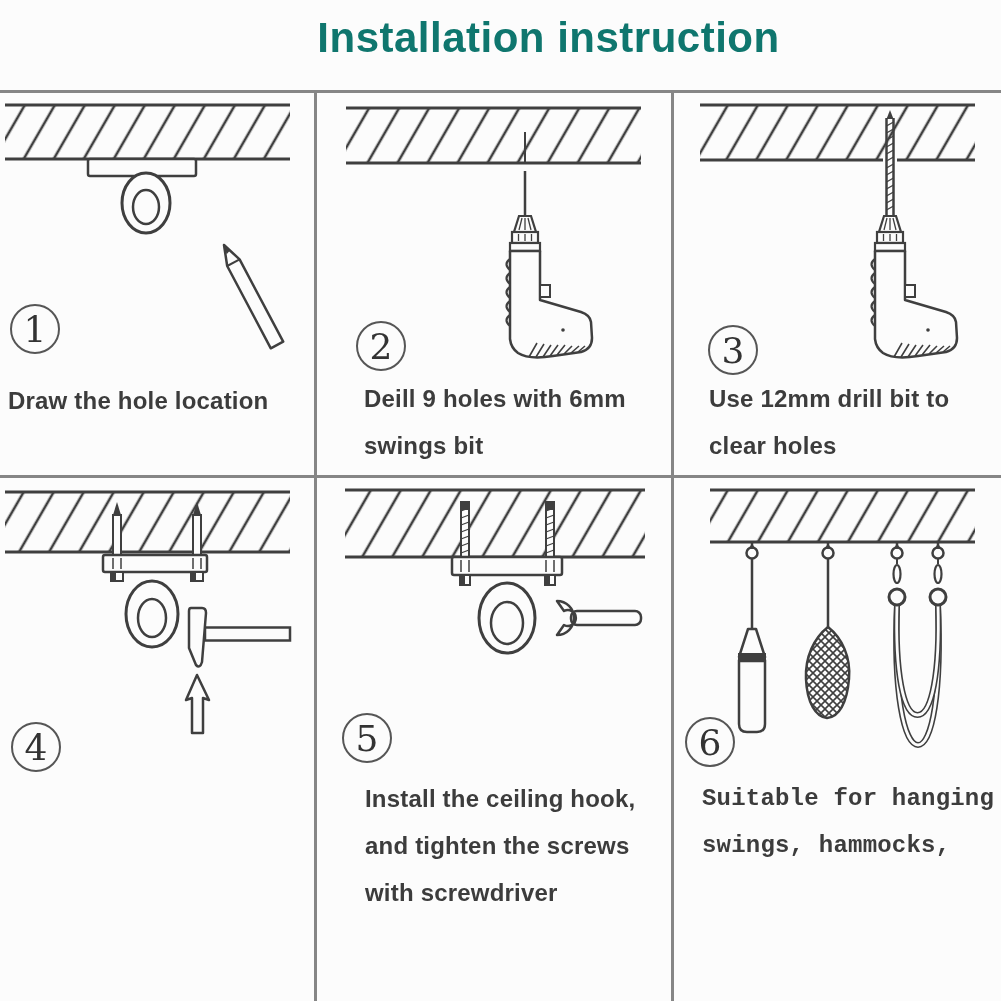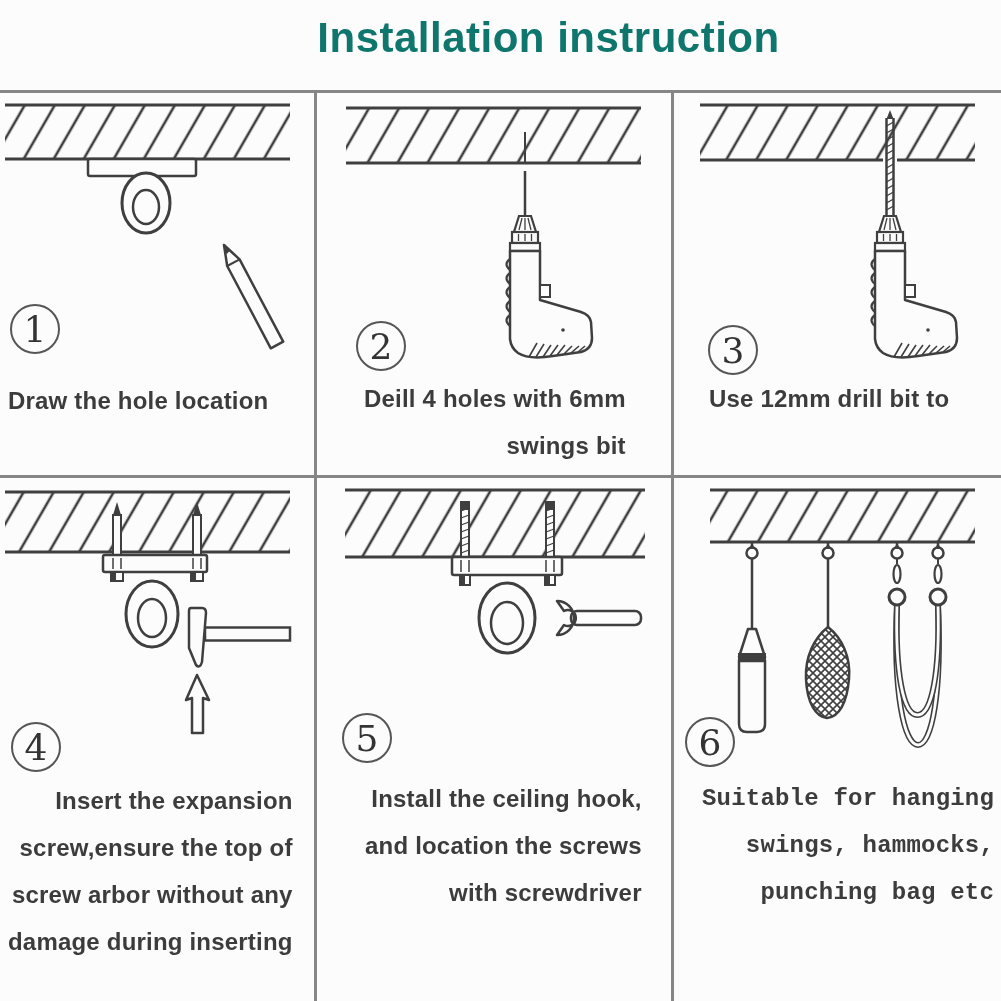--- a/index.html
+++ b/index.html
@@ -8,21 +8,21 @@
   .title{position:absolute;top:14px;left:0;width:100%;text-align:center;
          font-size:42px;font-weight:bold;color:#0f766e;letter-spacing:.5px;padding-left:48px;}
   .divider{position:absolute;background:#868686;}
   .panel{position:absolute;}
   .panel svg{position:absolute;left:0;top:0;display:block;}
   .badge{position:absolute;width:50px;height:50px;border:2.5px solid #565656;border-radius:50%;
          box-sizing:border-box;display:flex;align-items:center;justify-content:center;
          font-family:"DejaVu Serif",serif;font-size:36px;color:#333;}
   .caption{position:absolute;font-size:24px;font-weight:bold;color:#3c3c3c;
            line-height:47px;letter-spacing:.2px;white-space:nowrap;}
-  .caption span{display:block;text-align:right;}
+  .caption span{display:block;}
 </style>
 </head>
 <body>
 
 <div class="stage">
 
   <div class="title">Installation instruction</div>
 
   <div class="divider" style="left:0;top:90px;width:1001px;height:3px;"></div>
   <div class="divider" style="left:0;top:475px;width:1001px;height:3px;"></div>
@@ -88,21 +88,21 @@
         <rect x="15" y="70" width="10" height="12" fill="#fcfcfc" stroke-width="2"></rect>
         <path d="M-15,44 q-7,5 0,11 M-15,58 q-7,5 0,11 M-15,72 q-7,5 0,11 M-15,86 q-7,5 0,11 M-15,100 q-7,5 0,11" stroke-width="2.2"></path>
         <path d="M4,142 L12,128 M11,142 L19,129 M18,142 L26,130 M25,141 L33,130 M32,140 L40,130 M39,139 L47,131 M46,138 L54,131 M53,137 L60,131" stroke-width="1.6"></path>
         <circle cx="38" cy="115" r="1.8" fill="#3f3f3f" stroke="none"></circle>
       </g>
     </svg>
     <div class="badge" style="left:40px;top:229px;">
       <span>2</span>
     </div>
     <div class="caption" style="left:48px;top:283px;">
-      <span>Deill 4 holes with 6mm</span>
+      <span>Deill 9 holes with 6mm</span>
       <span>swings bit</span>
     </div>
   </div>
 
   <div class="panel" style="left:673px;top:92px;width:328px;height:385px;">
     <svg width="328" height="385" viewBox="0 0 328 385">
       <defs>
         <pattern id="h3" width="26" height="26" patternUnits="userSpaceOnUse" patternTransform="rotate(30)">
           <line x1="2" y1="0" x2="2" y2="26" stroke="#3f3f3f" stroke-width="2.6"></line>
         </pattern>
@@ -134,20 +134,21 @@
         <path d="M-15,44 q-7,5 0,11 M-15,58 q-7,5 0,11 M-15,72 q-7,5 0,11 M-15,86 q-7,5 0,11 M-15,100 q-7,5 0,11" stroke-width="2.2"></path>
         <path d="M4,142 L12,128 M11,142 L19,129 M18,142 L26,130 M25,141 L33,130 M32,140 L40,130 M39,139 L47,131 M46,138 L54,131 M53,137 L60,131" stroke-width="1.6"></path>
         <circle cx="38" cy="115" r="1.8" fill="#3f3f3f" stroke="none"></circle>
       </g>
     </svg>
     <div class="badge" style="left:35px;top:233px;">
       <span>3</span>
     </div>
     <div class="caption" style="left:36px;top:283px;">
       <span>Use 12mm drill bit to</span>
+      <span>clear holes</span>
     </div>
   </div>
 
   <div class="panel" style="left:0;top:477px;width:316px;height:524px;">
     <svg width="316" height="524" viewBox="0 0 316 524">
       <defs>
         <pattern id="h4" width="26" height="26" patternUnits="userSpaceOnUse" patternTransform="rotate(30)">
           <line x1="2" y1="0" x2="2" y2="26" stroke="#3f3f3f" stroke-width="2.6"></line>
         </pattern>
       </defs>
@@ -179,26 +180,20 @@
       </g>
       <g>
         <rect x="205" y="150.5" width="85" height="13" fill="#fcfcfc" stroke="#3f3f3f" stroke-width="2.5"></rect>
         <path d="M191,131 Q189,131 189,134 L189,171 L196,188 Q200,192 202,185 L206,136 Q206,131 202,131 Z" fill="#fcfcfc" stroke="#3f3f3f" stroke-width="2.5" stroke-linejoin="round"></path>
       </g>
       <polygon points="197,198 209,223 203,221 203,256 192,256 192,221 186,223" fill="#fcfcfc" stroke="#3f3f3f" stroke-width="2.5" stroke-linejoin="round"></polygon>
     </svg>
     <div class="badge" style="left:11px;top:245px;">
       <span>4</span>
     </div>
-    <div class="caption" style="left:8px;top:300px;">
-      <span>Insert the expansion</span>
-      <span>screw,ensure the top of</span>
-      <span>screw arbor without any</span>
-      <span>damage during inserting</span>
-    </div>
   </div>
 
   <div class="panel" style="left:316px;top:477px;width:357px;height:524px;">
     <svg width="357" height="524" viewBox="0 0 357 524">
       <defs>
         <pattern id="h5" width="26" height="26" patternUnits="userSpaceOnUse" patternTransform="rotate(30)">
           <line x1="2" y1="0" x2="2" y2="26" stroke="#3f3f3f" stroke-width="2.6"></line>
         </pattern>
       </defs>
       <g>
@@ -232,21 +227,21 @@
       <g>
         <rect x="255" y="134" width="70" height="14" rx="6" fill="#fcfcfc" stroke="#3f3f3f" stroke-width="2.5"></rect>
         <path d="M241,124 A17,17 0 1 1 241,158 L248,148 A8,8 0 1 0 248,134 Z" fill="#fcfcfc" stroke="#3f3f3f" stroke-width="2.5" stroke-linejoin="round"></path>
       </g>
     </svg>
     <div class="badge" style="left:26px;top:236px;">
       <span>5</span>
     </div>
     <div class="caption" style="left:49px;top:298px;">
       <span>Install the ceiling hook,</span>
-      <span>and location the screws</span>
+      <span>and tighten the screws</span>
       <span>with screwdriver</span>
     </div>
   </div>
 
   <div class="panel" style="left:673px;top:477px;width:328px;height:524px;">
     <svg width="328" height="524" viewBox="0 0 328 524">
       <defs>
         <pattern id="h6" width="26" height="26" patternUnits="userSpaceOnUse" patternTransform="rotate(30)">
           <line x1="2" y1="0" x2="2" y2="26" stroke="#3f3f3f" stroke-width="2.6"></line>
         </pattern>
@@ -295,17 +290,16 @@
         <circle cx="224" cy="120" r="8" stroke="#3f3f3f" stroke-width="3" fill="#fcfcfc" fill-opacity="0"></circle>
         <circle cx="265" cy="120" r="8" stroke="#3f3f3f" stroke-width="3" fill="#fcfcfc" fill-opacity="0"></circle>
       </g>
     </svg>
     <div class="badge" style="left:12px;top:240px;">
       <span>6</span>
     </div>
     <div class="caption" style="left:29px;top:298px;font-family:Liberation Mono, monospace;">
       <span>Suitable for hanging</span>
       <span>swings, hammocks,</span>
-      <span>punching bag etc</span>
     </div>
   </div>
 
 </div>
 
 </body></html>

